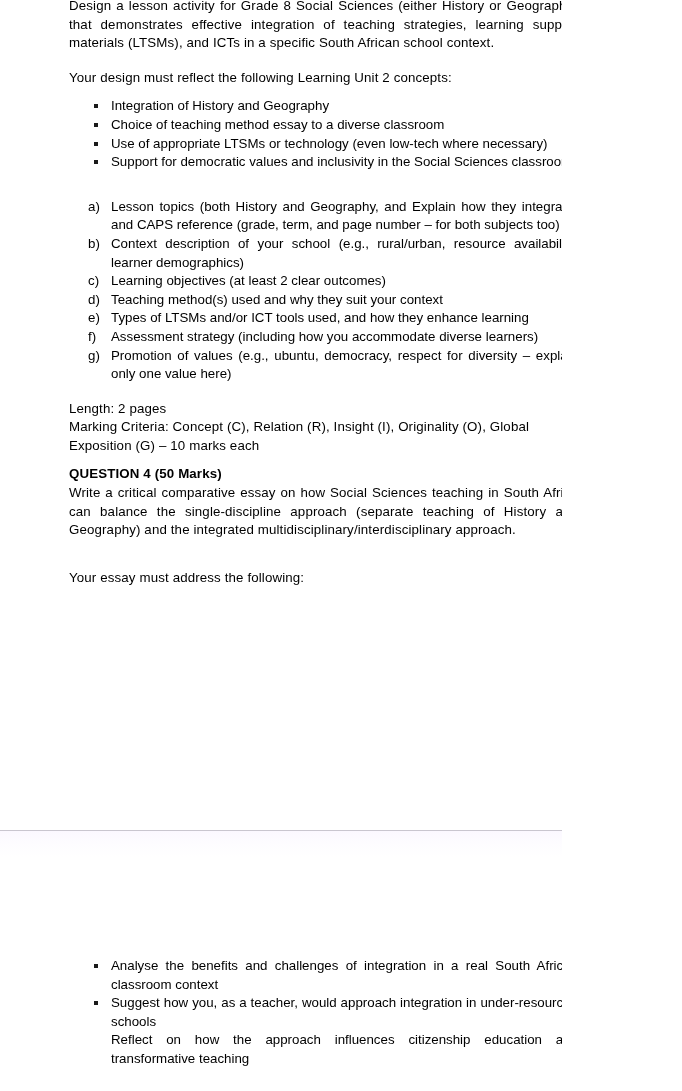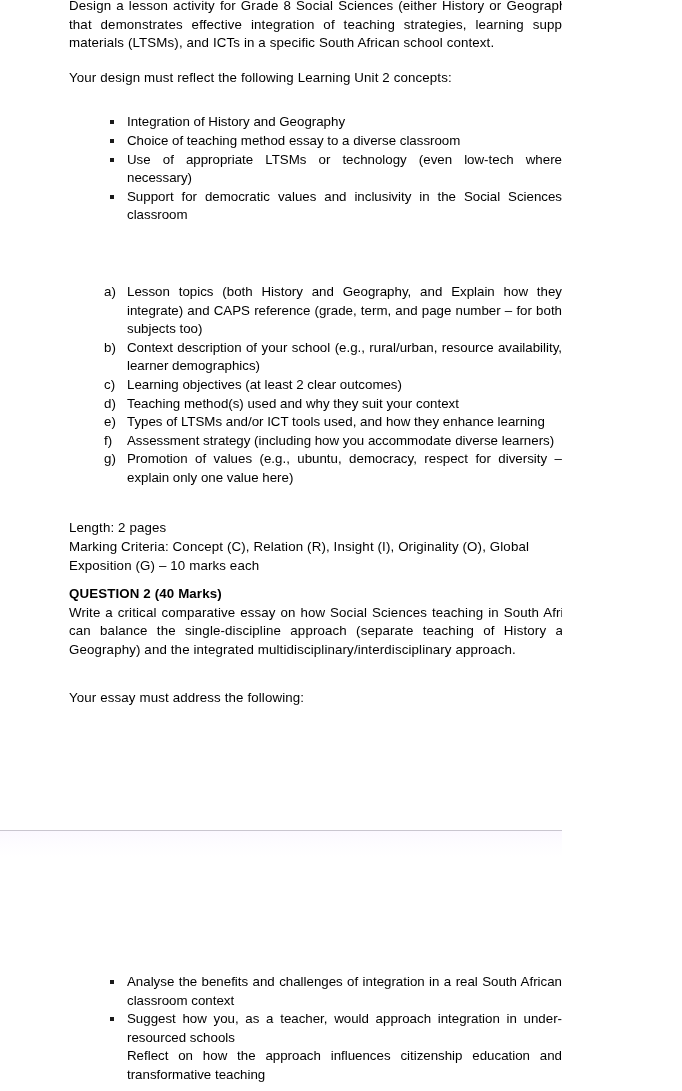--- a/index.html
+++ b/index.html
@@ -71,21 +71,21 @@
     text-align: left;
   }
   .gap-sm { height: 10px; }
   .gap-md { height: 16px; }
   .gap-lg { height: 29px; }
   .gap-top2 { height: 100px; }
 
   
   ul.bullets,
   ol.letters {
-    margin: 16px;
+    margin: 0;
     padding: 0;
     list-style: none;
   }
   ul.bullets > li,
   ol.letters > li {
     position: relative;
     font-size: 13.3px;
     line-height: 18.6px;
     text-align: justify;
     padding-left: 42px;
@@ -186,21 +186,21 @@
     </ol>
 
     <div class="gap-md"></div>
 
     <p class="para plain">Length: 2 pages</p>
 
     <p class="para plain">Marking Criteria: Concept (C), Relation (R), Insight (I), Originality (O), Global Exposition (G) – 10 marks each</p>
 
     <div class="gap-sm"></div>
 
-    <p class="para heading">QUESTION 2 (40 Marks)</p>
+    <p class="para heading">QUESTION 4 (50 Marks)</p>
 
     <p class="para">Write a critical comparative essay on how Social Sciences teaching in South Africa can balance the single-discipline approach (separate teaching of History and Geography) and the integrated multidisciplinary/interdisciplinary approach.</p>
 
     <div class="gap-lg"></div>
 
     <p class="para plain">Your essay must address the following:</p>
 
     <div class="gap-sm"></div>
 
   </div>

